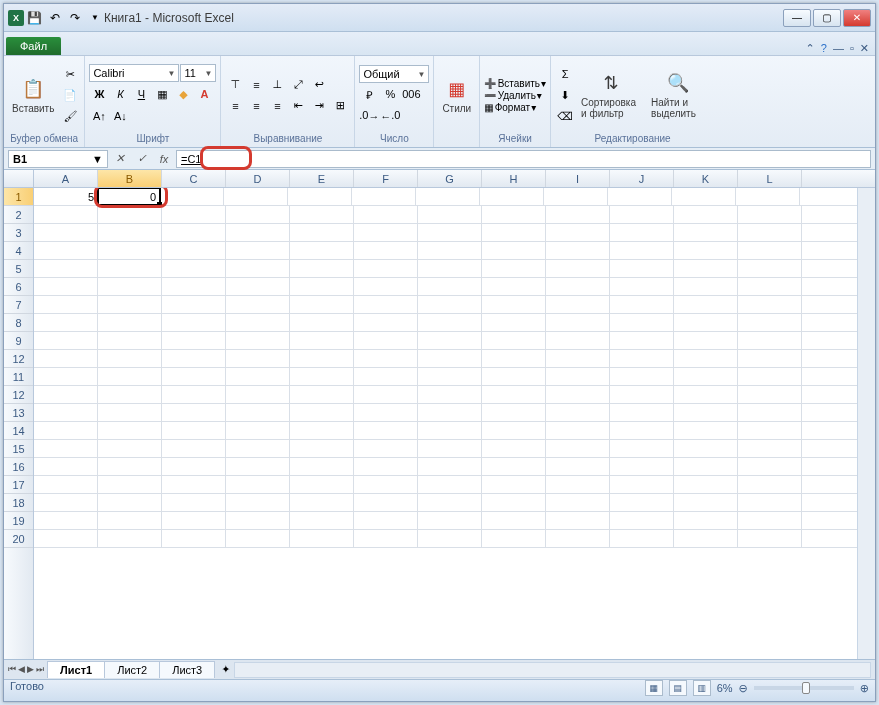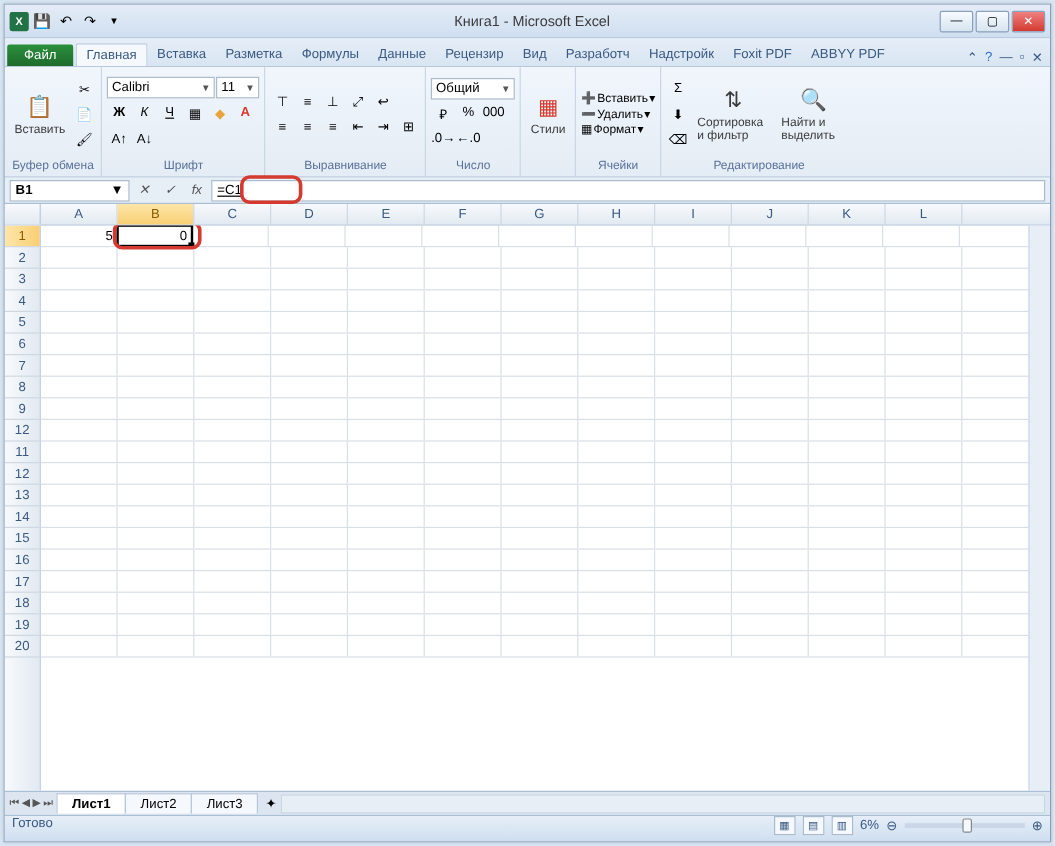--- a/index.html
+++ b/index.html
@@ -4,21 +4,21 @@
 <style>
 * { margin: 0; padding: 0; box-sizing: border-box; font-family: "Segoe UI", Tahoma, sans-serif; }
 body { background: #d7e4f2; width: 879px; height: 705px; overflow: hidden; }
 .window { width: 873px; height: 699px; margin: 3px; background: #fff; border: 1px solid #8ba0bc; box-shadow: 0 0 3px rgba(0,0,0,.3); display: flex; flex-direction: column; }
 
 
 .titlebar { height: 28px; background: linear-gradient(#e4ecf7,#cfdff0); display: flex; align-items: center; padding: 0 4px; border-bottom: 1px solid #a9bfd6; }
 .qat { display: flex; align-items: center; gap: 2px; }
 .qat-icon { width: 18px; height: 18px; display: flex; align-items: center; justify-content: center; font-size: 12px; }
 .excel-icon { width: 16px; height: 16px; background: #217346; color: #fff; font-size: 9px; font-weight: bold; display: flex; align-items: center; justify-content: center; border-radius: 2px; }
-.title-text { flex: 1; text-align: center; font-size: 12px; color: #3b3b3b; }
+.title-text { flex: 1; text-align: left; font-size: 12px; color: #3b3b3b; }
 .win-controls { display: flex; gap: 2px; }
 .win-btn { width: 28px; height: 18px; background: linear-gradient(#f7fbff,#d7e4f0); border: 1px solid #8ba0bc; border-radius: 2px; display: flex; align-items: center; justify-content: center; font-size: 10px; }
 .win-close { background: linear-gradient(#f08080,#d43a2f); color: #fff; }
 
 
 .ribbon-tabs { height: 24px; background: linear-gradient(#e6eef8,#d8e5f2); display: flex; align-items: flex-end; padding: 0 2px; border-bottom: 1px solid #b8c8dc; justify-content: center; }
 .file-tab { background: linear-gradient(#2a8f3c,#1f6b2c); color: #fff; padding: 3px 14px; font-size: 11px; border-radius: 2px 2px 0 0; margin-right: 2px; }
 .tab { padding: 3px 8px; font-size: 11px; color: #3b5a82; cursor: pointer; }
 .tab.active { background: #f5f9fd; border: 1px solid #b8c8dc; border-bottom: none; border-radius: 2px 2px 0 0; }
 .doc-controls { margin-left: auto; display: flex; gap: 6px; padding-right: 4px; font-size: 11px; color: #3b5a82; }
@@ -93,33 +93,20 @@
     <div class="title-text">Книга1 - Microsoft Excel</div>
     <div class="win-controls">
       <div class="win-btn">—</div>
       <div class="win-btn">▢</div>
       <div class="win-btn win-close">✕</div>
     </div>
   </div>
 
   <div class="ribbon-tabs">
     <div class="file-tab">Файл</div>
-    <div id="tabs-container" style="display:flex">
-        <div class="tab active">Главная</div>
-        <div class="tab">Вставка</div>
-        <div class="tab">Разметка</div>
-        <div class="tab">Формулы</div>
-        <div class="tab">Данные</div>
-        <div class="tab">Рецензир</div>
-        <div class="tab">Вид</div>
-        <div class="tab">Разработч</div>
-        <div class="tab">Надстройк</div>
-        <div class="tab">Foxit PDF</div>
-        <div class="tab">ABBYY PDF</div>
-      </div>
     <div class="doc-controls">
       <span>⌃</span>
       <span style="color:#2a6fc9">?</span>
       <span>—</span>
       <span>▫</span>
       <span>✕</span>
     </div>
   </div>
 
   <div class="ribbon">
@@ -202,21 +189,21 @@
     <div class="group">
       <div class="group-body">
         <div class="col">
           <div class="combo" style="width:70px">
               <span>Общий</span>
               <span class="arrow">▼</span>
             </div>
           <div class="row">
             <div class="small-btn">₽</div>
             <div class="small-btn">%</div>
-            <div class="small-btn">000</div>
+            <div class="small-btn">006</div>
           </div>
           <div class="row">
             <div class="small-btn">.0→</div>
             <div class="small-btn">←.0</div>
           </div>
         </div>
       </div>
       <div class="group-label">Число</div>
     </div>
 

